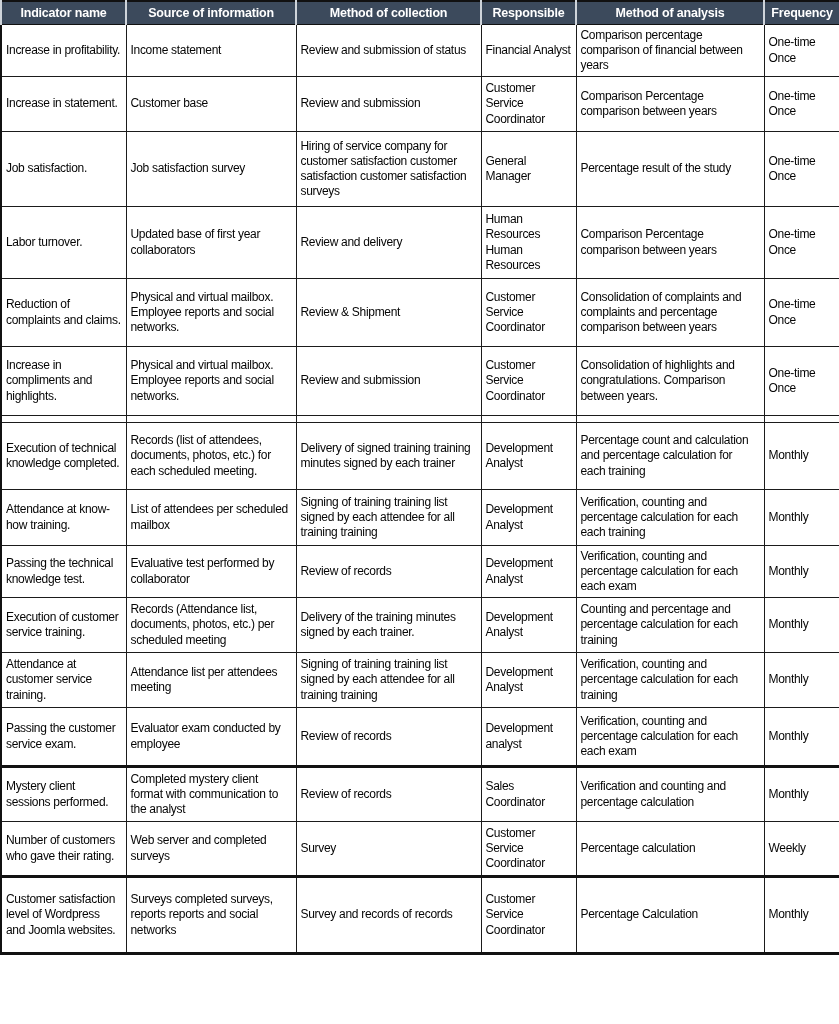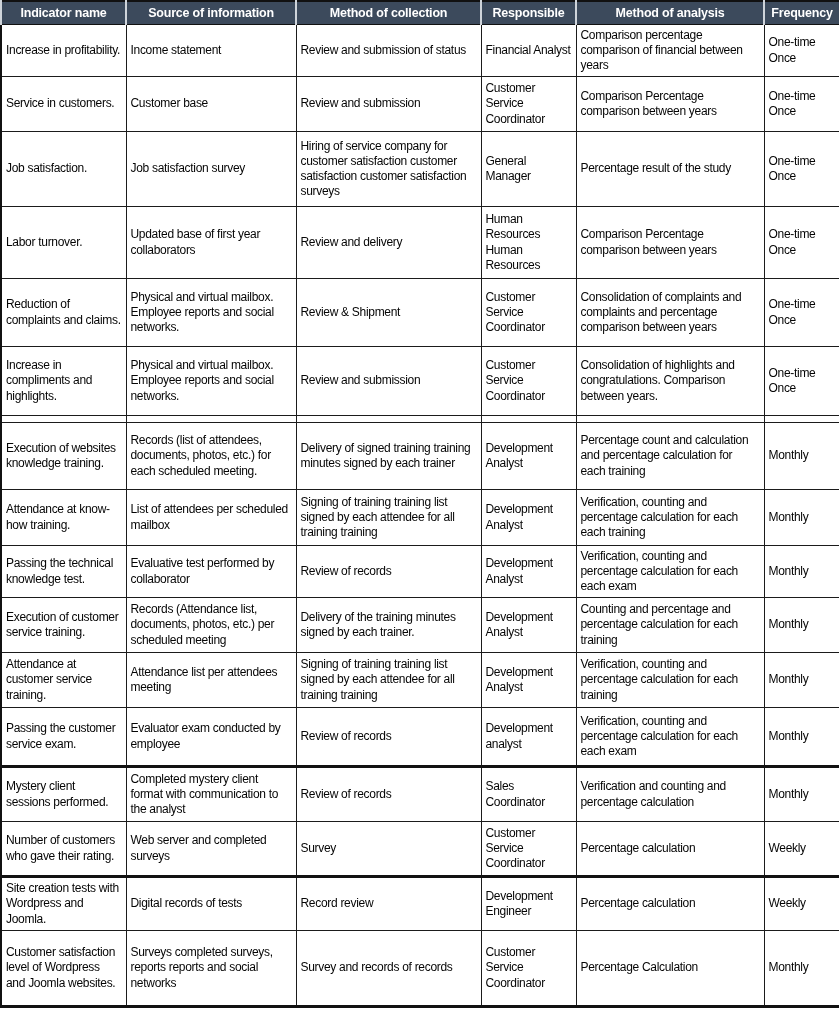--- a/index.html
+++ b/index.html
@@ -51,21 +51,21 @@
   <tbody id="table-body">
       <tr class="r0">
         <td>Increase in profitability.</td>
         <td>Income statement</td>
         <td>Review and submission of status</td>
         <td>Financial Analyst</td>
         <td>Comparison percentage comparison of financial between years</td>
         <td>One-time Once</td>
       </tr>
       <tr class="r1">
-        <td>Service in customers.</td>
+        <td>Increase in statement.</td>
         <td>Customer base</td>
         <td>Review and submission</td>
         <td>Customer Service Coordinator</td>
         <td>Comparison Percentage comparison between years</td>
         <td>One-time Once</td>
       </tr>
       <tr class="r2">
         <td>Job satisfaction.</td>
         <td>Job satisfaction survey</td>
         <td>Hiring of service company for customer satisfaction customer satisfaction customer satisfaction surveys</td>
@@ -99,21 +99,21 @@
       </tr>
       <tr class="spacer">
         <td></td>
         <td></td>
         <td></td>
         <td></td>
         <td></td>
         <td></td>
       </tr>
       <tr class="r6">
-        <td>Execution of websites knowledge training.</td>
+        <td>Execution of technical knowledge completed.</td>
         <td>Records (list of attendees, documents, photos, etc.) for each scheduled meeting.</td>
         <td>Delivery of signed training training minutes signed by each trainer</td>
         <td>Development Analyst</td>
         <td>Percentage count and calculation and percentage calculation for each training</td>
         <td>Monthly</td>
       </tr>
       <tr class="r7">
         <td>Attendance at know-how training.</td>
         <td>List of attendees per scheduled mailbox</td>
         <td>Signing of training training list signed by each attendee for all training training</td>
@@ -162,28 +162,20 @@
         <td>Monthly</td>
       </tr>
       <tr class="r14 thick-bottom">
         <td>Number of customers who gave their rating.</td>
         <td>Web server and completed surveys</td>
         <td>Survey</td>
         <td>Customer Service Coordinator</td>
         <td>Percentage calculation</td>
         <td>Weekly</td>
       </tr>
-      <tr class="r15">
-        <td>Site creation tests with Wordpress and Joomla.</td>
-        <td>Digital records of tests</td>
-        <td>Record review</td>
-        <td>Development Engineer</td>
-        <td>Percentage calculation</td>
-        <td>Weekly</td>
-      </tr>
       <tr class="r16">
         <td>Customer satisfaction level of Wordpress and Joomla websites.</td>
         <td>Surveys completed surveys, reports reports and social networks</td>
         <td>Survey and records of records</td>
         <td>Customer Service Coordinator</td>
         <td>Percentage Calculation</td>
         <td>Monthly</td>
       </tr>
     </tbody>
 </table>

